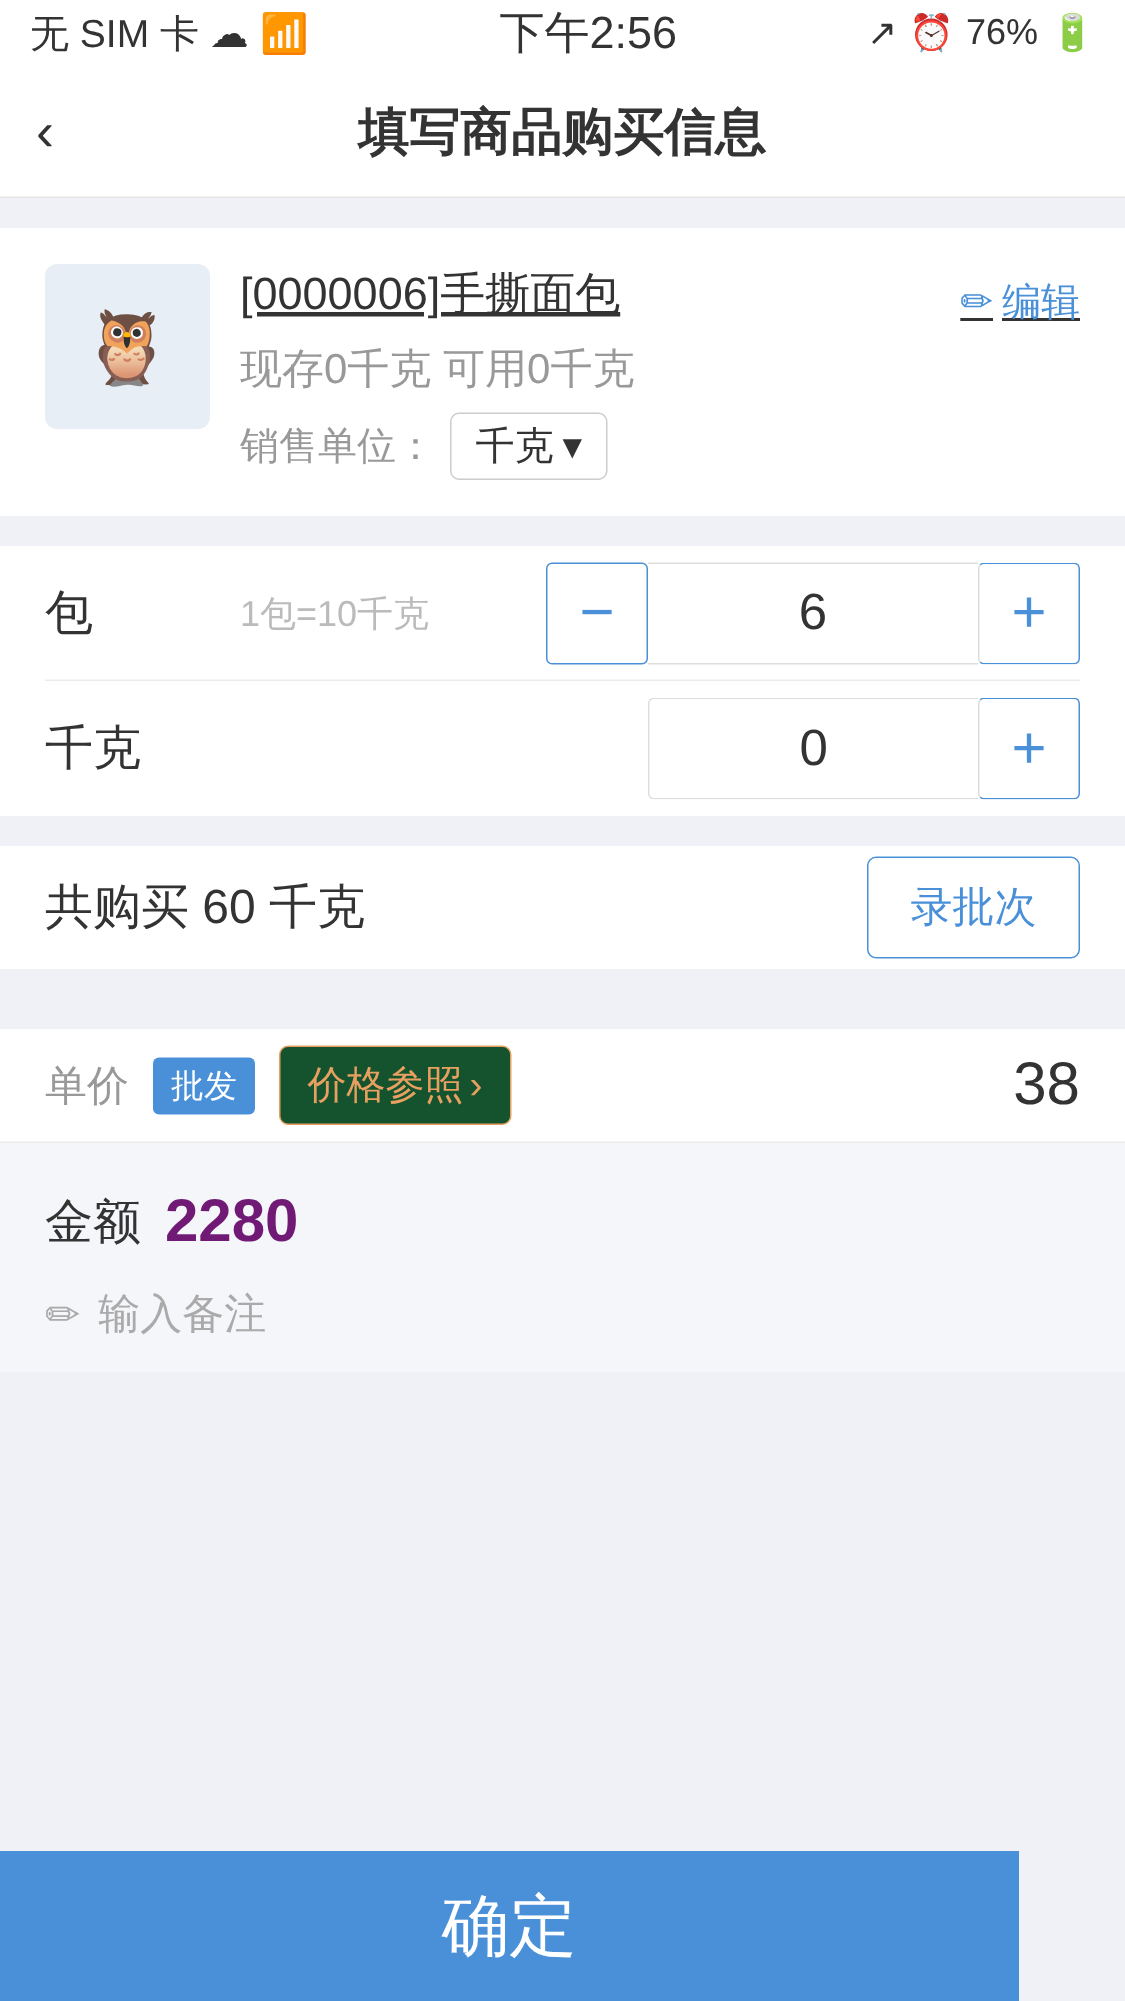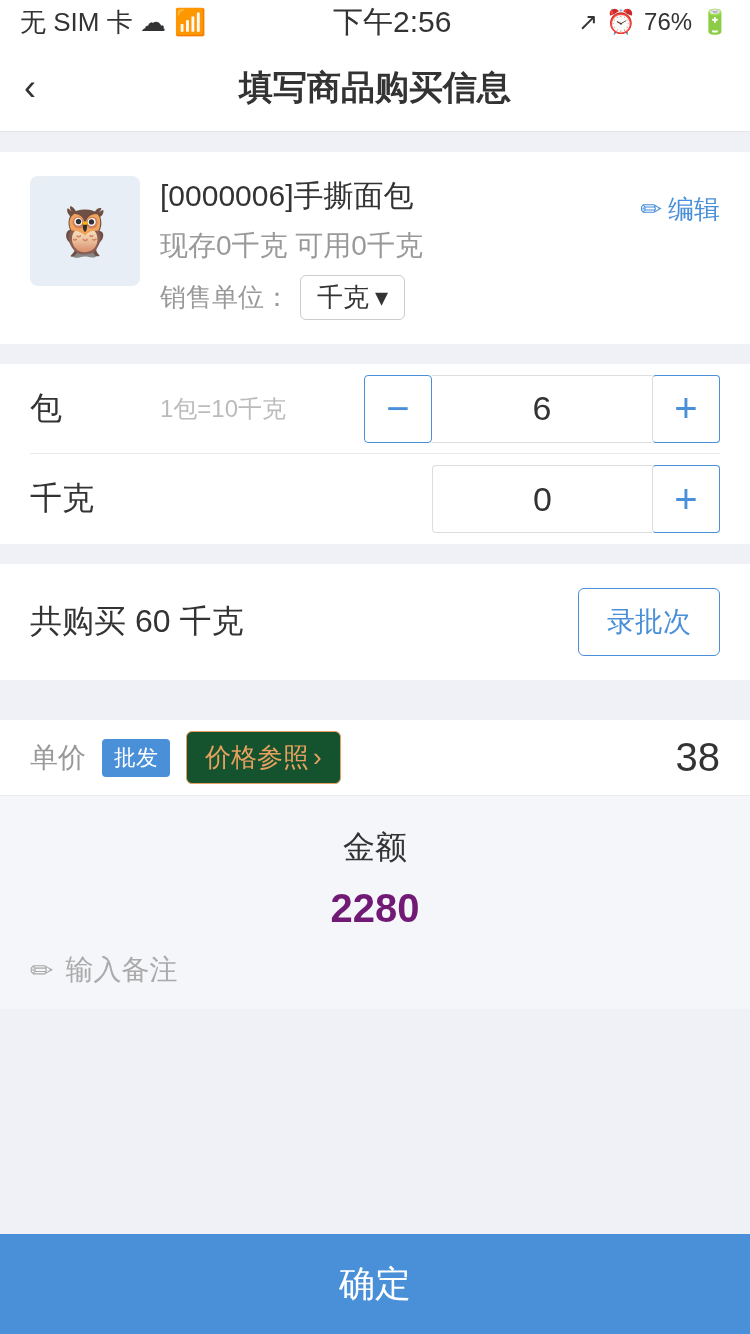--- a/index.html
+++ b/index.html
@@ -159,21 +159,21 @@
       border-left: 1px solid #ddd;
     }
 
     
     .summary-section {
       background: #fff;
       margin-top: 20px;
       padding: 0 30px;
       display: flex;
       align-items: center;
-      height: 116px;
+      height: 82px;
     }
     .summary-text {
       flex: 1;
       font-size: 32px;
       color: #333;
     }
     .batch-btn {
       border: 1px solid #4a90d9;
       color: #4a90d9;
       border-radius: 6px;
@@ -221,42 +221,41 @@
     
     .amount-section {
       background: #f5f6fa;
       padding: 30px 30px 20px;
     }
     .amount-row {
       display: flex;
       align-items: center;
       gap: 16px;
       margin-bottom: 20px;
-      flex-direction: column;
     }
     .amount-label { font-size: 32px; color: #333; }
     .amount-value { font-size: 40px; color: #701a75; font-weight: 700; }
     .remark-row {
       display: flex;
       align-items: center;
       gap: 12px;
     }
     .pencil-icon { color: #aaa; font-size: 28px; }
     .remark-text { font-size: 28px; color: #aaa; }
 
     
     .spacer { flex: 1; background: #f0f1f6; min-height: 300px; }
 
     
     .confirm-btn {
-      width: 750px;
+      width: 679px;
       height: 100px;
       background: #4a90d9;
       color: #fff;
-      font-size: 36px;
+      font-size: 45px;
       border: none;
       cursor: pointer;
       display: flex;
       align-items: center;
       justify-content: center;
       position: fixed;
       bottom: 0;
       left: 0;
     }
 
@@ -286,21 +285,21 @@
   <div class="nav-bar">
     <div class="nav-back">‹</div>
     <div class="nav-title">填写商品购买信息</div>
   </div>
 
   <div class="product-card">
     <div class="product-thumb">
       <span class="product-thumb-icon">🦉</span>
     </div>
     <div class="product-info">
-      <div style="display:flex; justify-content:space-between; align-items:flex-end;">
+      <div style="display:flex; justify-content:space-between; align-items:center;text-decoration:underline;">
         <div class="product-name">[0000006]手撕面包</div>
         <div class="edit-btn">
           <span>✏</span>
           <span>编辑</span>
         </div>
       </div>
       <div class="product-stock">现存0千克   可用0千克</div>
       <div class="product-unit">
         <span>销售单位：</span>
         <div class="unit-select">

